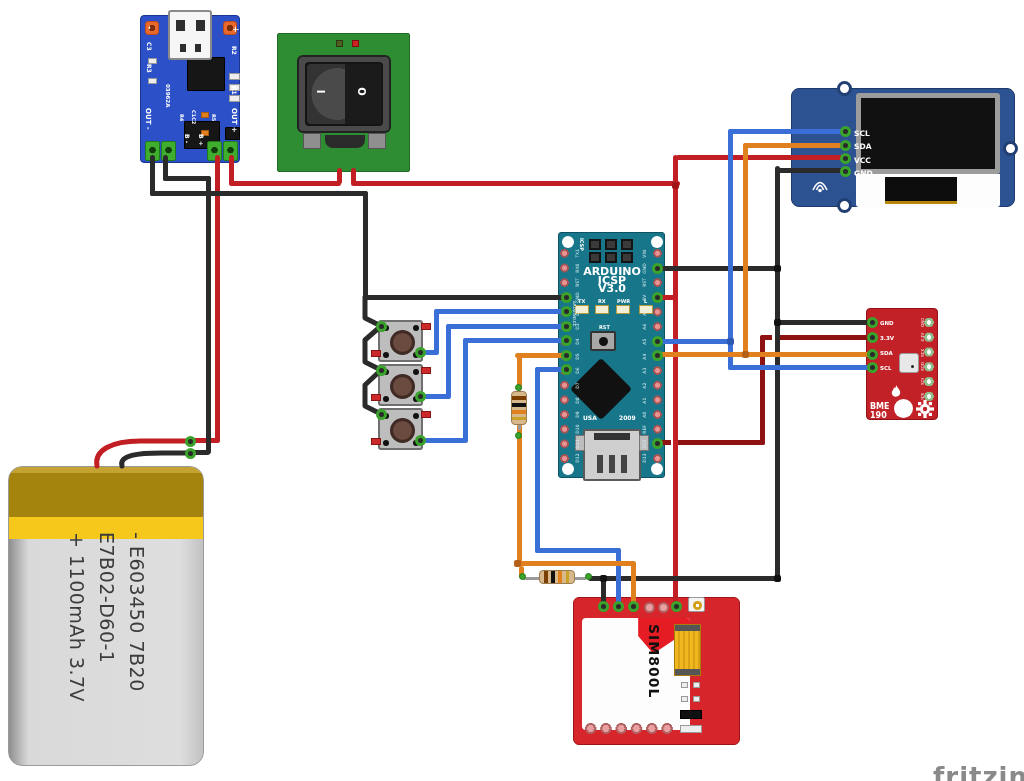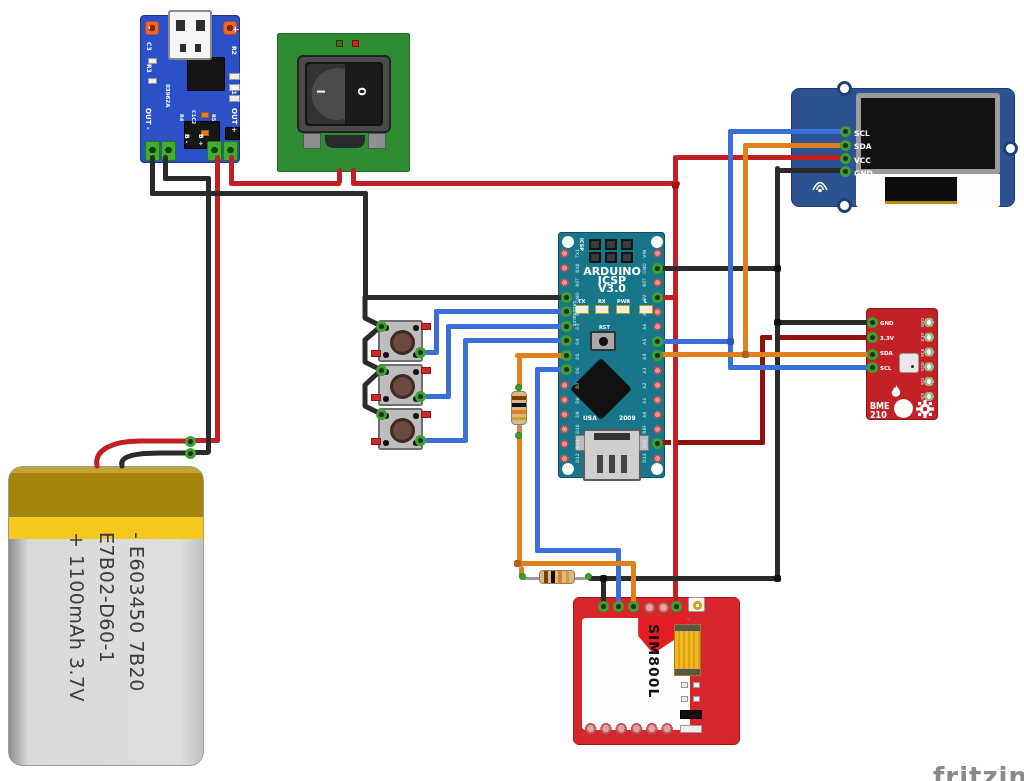--- a/index.html
+++ b/index.html
@@ -250,21 +250,21 @@
           <rect x="14" y="7.4" width="4" height="3.2"></rect>
         <rect x="2" y="2" width="3.2" height="3.2"></rect>
           <rect x="12.8" y="2" width="3.2" height="3.2"></rect>
         <rect x="2" y="12.8" width="3.2" height="3.2"></rect>
           <rect x="12.8" y="12.8" width="3.2" height="3.2"></rect>
       </g>
       <circle cx="9" cy="9" r="2.2" fill="#c22127"></circle>
     </svg>
     <div class="abs" style="left:3px;top:93px;color:#fff;font-weight:bold;font-size:8px;line-height:9px;">
       <div>BME</div>
-      <div>210</div>
+      <div>190</div>
     </div>
   </div>
 
   <div class="board" style="left:573px;top:597px;width:167px;height:148px;background:#d6262b;border:1px solid #9c1418;border-radius:6px;">
     <span class="abs" style="left:70px;top:4px;width:11px;height:11px;border-radius:50%;background:#e8a0a0;border:2px solid #b06060;"></span>
     <span class="abs" style="left:84px;top:4px;width:11px;height:11px;border-radius:50%;background:#e8a0a0;border:2px solid #b06060;"></span>
     <div class="abs" style="left:114px;top:-1px;width:17px;height:15px;background:#f5f5f5;border:1px solid #999;border-radius:2px;">
       <span class="abs" style="left:4px;top:3px;width:9px;height:9px;border-radius:50%;background:radial-gradient(circle,#fff 1.5px,#d4a017 2px 4.5px);"></span>
     </div>
     <div class="abs" style="left:8px;top:20px;width:108px;height:112px;background:#fdfdfd;border-radius:4px;overflow:hidden;">

